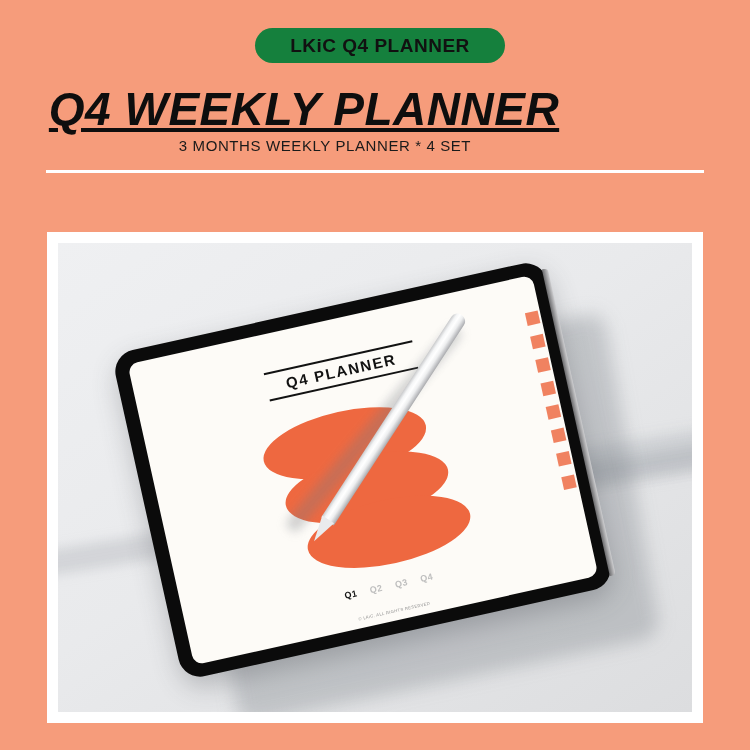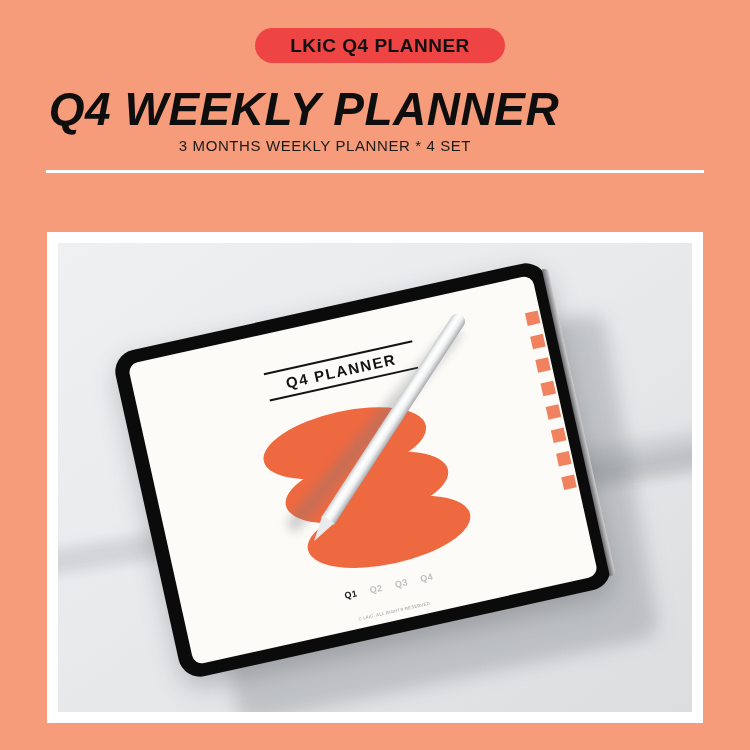--- a/index.html
+++ b/index.html
@@ -23,21 +23,21 @@
     width: 750px;
     height: 232px;
   }
 
   #badge {
     position: absolute;
     left: 255px;
     top: 28px;
     width: 250px;
     height: 35px;
-    background: #ef4444;
+    background: #15803d;
     border-radius: 18px;
     display: flex;
     align-items: center;
     justify-content: center;
   }
   #badge-label {
     font-size: 19px;
     font-weight: bold;
     letter-spacing: 0.5px;
     color: #111111;
@@ -49,20 +49,21 @@
     left: 0;
     top: 82px;
     width: 608px;
     text-align: center;
     font-size: 46px;
     font-weight: bold;
     font-style: italic;
     letter-spacing: 0.5px;
     color: #0E0E0E;
     white-space: nowrap;
+    text-decoration: underline;
   }
 
   #subtitle {
     position: absolute;
     left: 0;
     top: 137px;
     width: 650px;
     text-align: center;
     font-size: 15px;
     letter-spacing: 0.6px;

